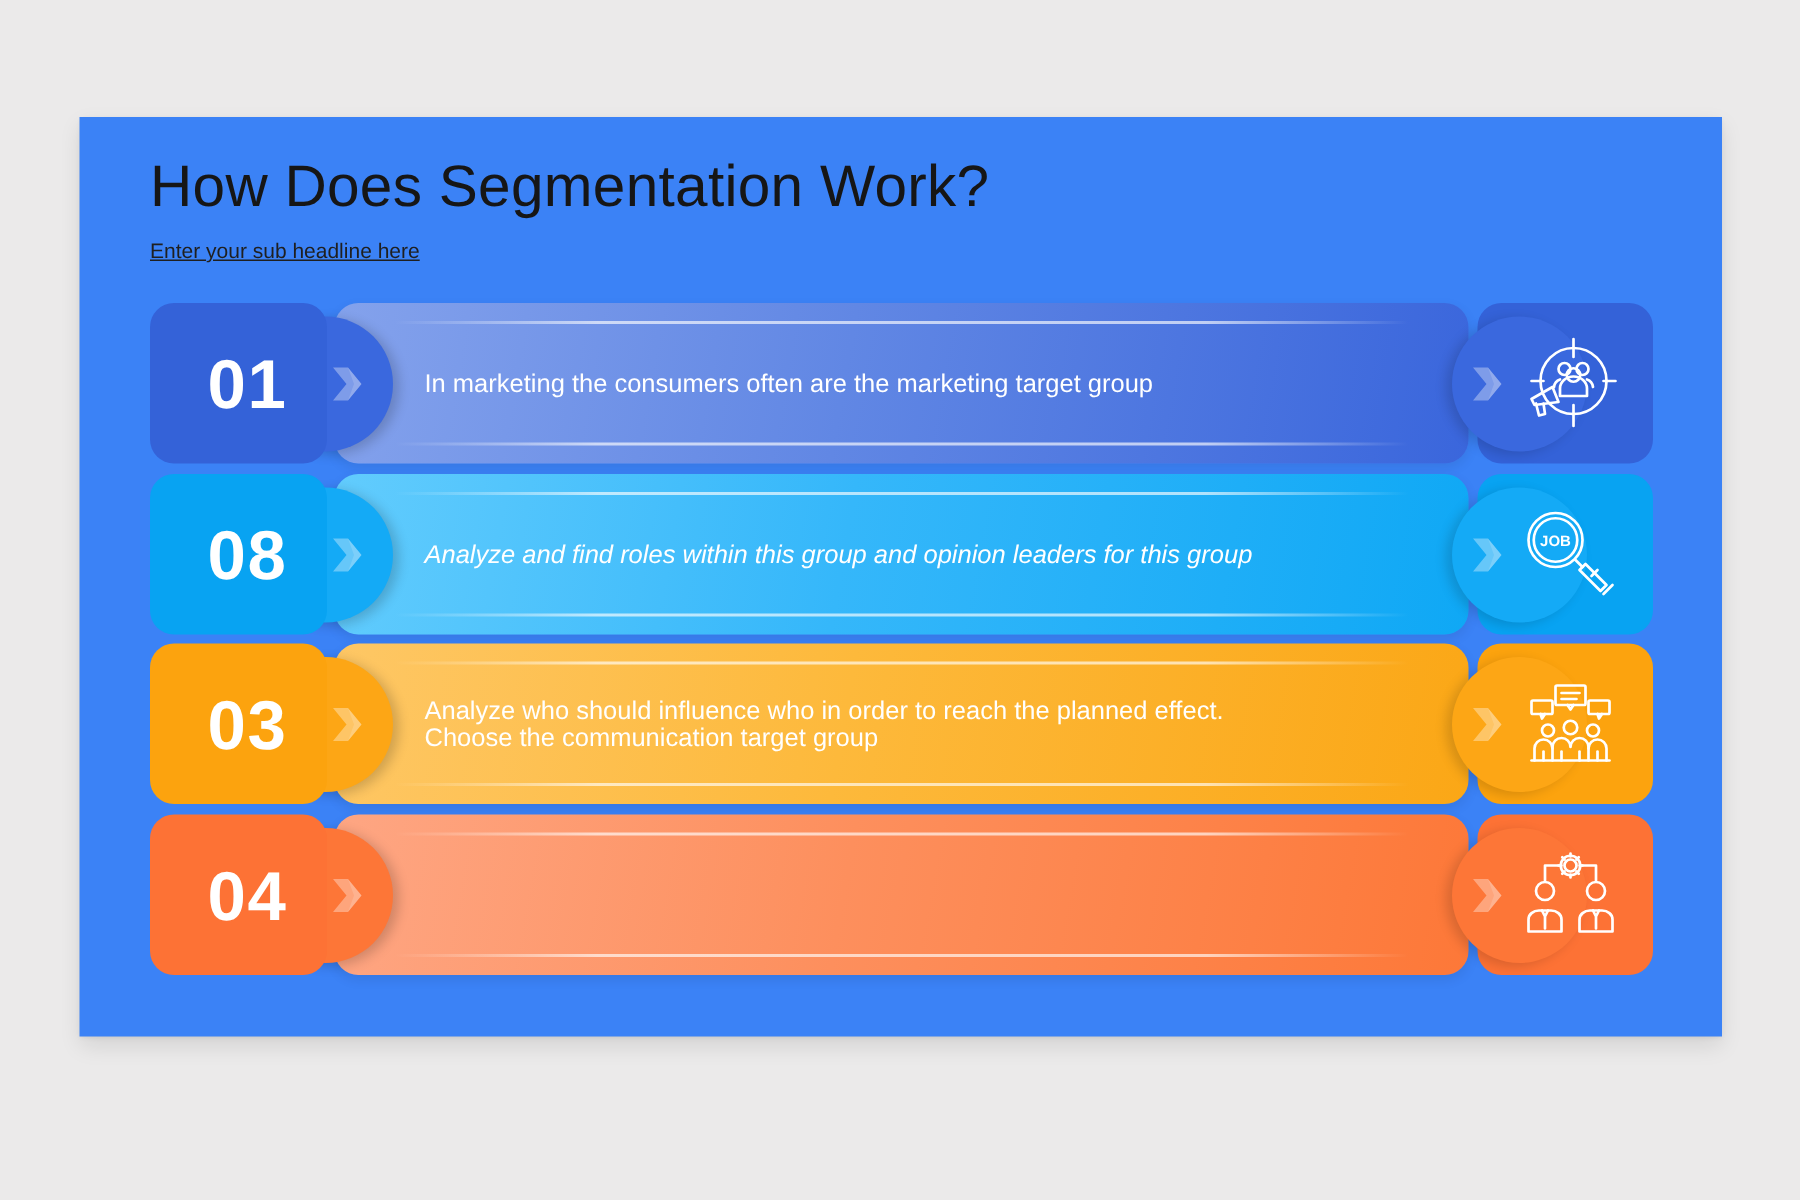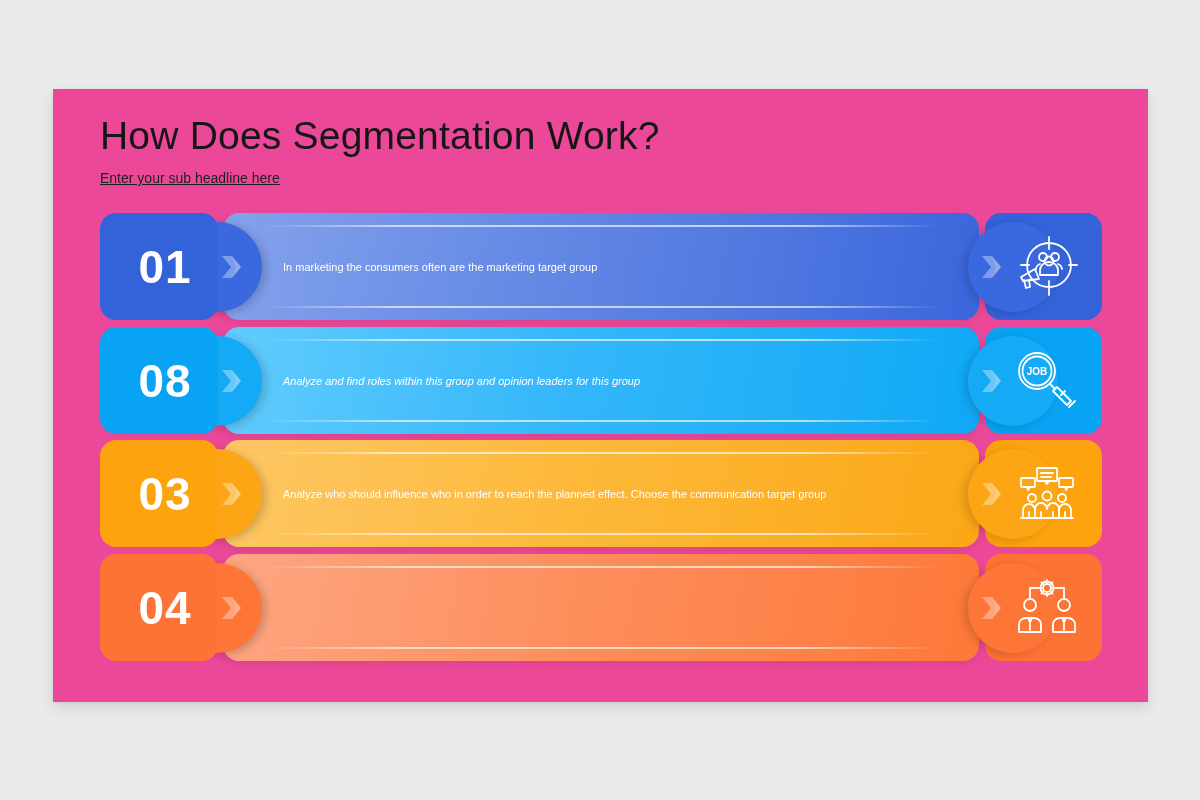--- a/index.html
+++ b/index.html
@@ -1,20 +1,20 @@
 <!DOCTYPE html>
 <html><head>
 <meta charset="utf-8">
 <style>
   * { box-sizing: border-box; margin: 0; padding: 0; }
   html, body { width: 1200px; height: 800px; overflow: hidden; }
   body { background: #ebeaea; font-family: "Liberation Sans", "DejaVu Sans", sans-serif; position: relative; }
   .slide {
-    position: absolute; left: 53px; top: 89px; width: 1095px; height: 613px;
-    background: #ec4899;
+    position: absolute; left: 53px; top: 78px; width: 1095px; height: 613px;
+    background: #3b82f6;
     box-shadow: 0 6px 14px rgba(0,0,0,0.10), 0 1px 3px rgba(0,0,0,0.06);
   }
   .title {
     position: absolute; left: 47px; top: 25px;
     font-size: 39px; color: #161616; font-weight: 400; letter-spacing: 0.2px;
     font-family: "Liberation Sans", sans-serif;
   }
   .subtitle {
     position: absolute; left: 47px; top: 81px;
     font-size: 14px; color: #1f1f1f; text-decoration: underline;
@@ -44,21 +44,21 @@
   }
   .bar .hl-top, .bar .hl-bot {
     position: absolute; left: 40px; right: 40px; height: 2px;
     background: linear-gradient(90deg, rgba(255,255,255,0) 0%, rgba(255,255,255,0.65) 20%, rgba(255,255,255,0.65) 80%, rgba(255,255,255,0) 100%);
   }
   .bar .hl-top { top: 12px; }
   .bar .hl-bot { bottom: 12px; }
   .bar-text {
     position: absolute; left: 60px; right: 120px; top: 0; height: 107px;
     display: flex; align-items: center;
-    color: #ffffff; font-size: 11px; line-height: 18px;
+    color: #ffffff; font-size: 17px; line-height: 18px;
   }
   .icon-tab {
     position: absolute; left: 885px; top: 0; width: 117px; height: 107px;
     border-radius: 16px; z-index: 2;
   }
   .icon-bulge {
     position: absolute; left: 868px; top: 9px; width: 90px; height: 90px; border-radius: 50%;
     box-shadow: -4px 2px 8px rgba(0,0,0,0.15); z-index: 3;
   }
   .icon-wrap {

